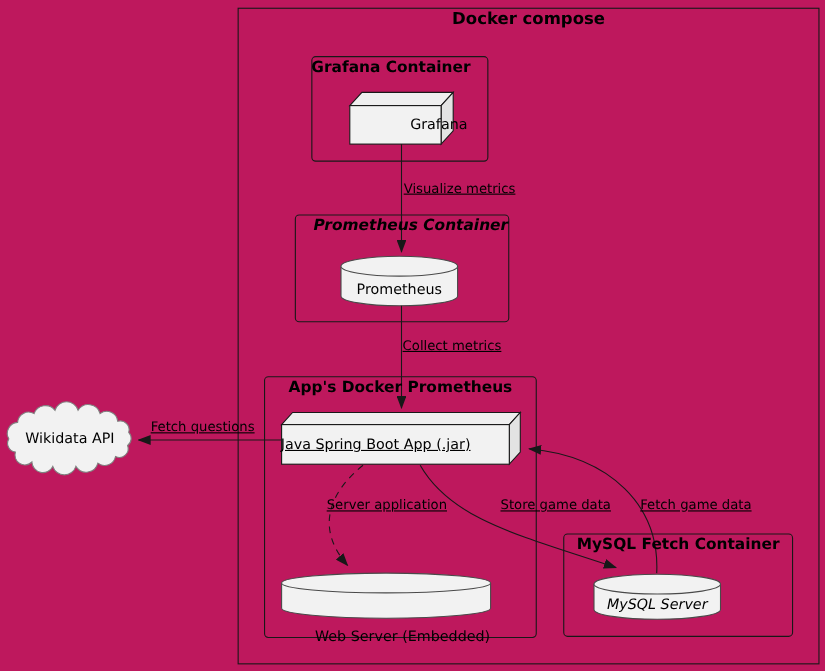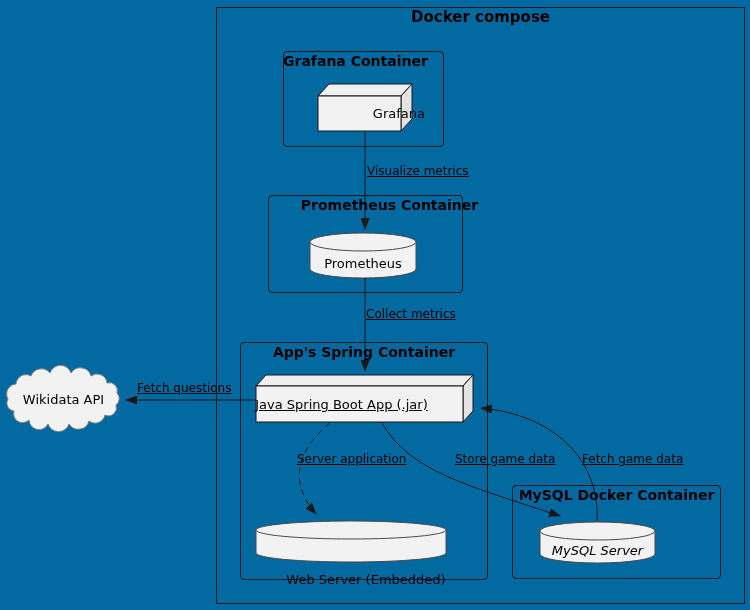--- a/index.html
+++ b/index.html
@@ -1,20 +1,20 @@
 <!DOCTYPE html>
 <html><head>
 <meta charset="utf-8">
 <style>
   html, body { margin: 0; padding: 0; background: #ffffff; }
   .canvas {
     position: relative;
     width: 750px;
     height: 610px;
-    background: #0369a1;
+    background: #be185d;
     font-family: "DejaVu Sans", "Liberation Sans", sans-serif;
     color: #000000;
     overflow: hidden;
   }
   .container-box {
     position: absolute;
     border: 1px solid #181818;
     border-radius: 4px;
     box-sizing: border-box;
     background: transparent;
@@ -123,23 +123,23 @@
       <path d="M365,278 L365,371" marker-end="url(#arrow)"></path>
       <path d="M256,400 L126,400" marker-end="url(#arrow)"></path>
       <path d="M330,423 C300,447 286,480 316,514" stroke-dasharray="6,5" marker-end="url(#arrow)"></path>
       <path d="M382,423 C410,472 470,486 560,516" marker-end="url(#arrow)"></path>
       <path d="M597,521 C600,460 555,415 481,408" marker-end="url(#arrow)"></path>
     </g>
   </svg>
 
   <div class="container-title main" style="left:216px; top:9px; width:529px;">Docker compose</div>
   <div class="container-title" style="left:283px; top:53px; width:133px;">Grafana Container</div>
-  <div class="container-title" style="left:284px; top:197px; width:211px;">Prometheus Container</div>
-  <div class="container-title" style="left:240px; top:344px; width:248px;">App's Spring Container</div>
-  <div class="container-title" style="left:512px; top:487px; width:209px;">MySQL Docker Container</div>
+  <div class="container-title" style="left:268px; top:197px; width:211px;font-style:italic;">Prometheus Container</div>
+  <div class="container-title" style="left:240px; top:344px; width:248px;">App's Docker Prometheus</div>
+  <div class="container-title" style="left:512px; top:487px; width:209px;">MySQL Fetch Container</div>
 
   <div class="node-label" style="left:294px; top:106px; width:131px;text-align:right;">Grafana</div>
   <div class="node-label" style="left:298px; top:256px; width:130px;">Prometheus</div>
   <div class="node-label" style="left:232px; top:397px; width:219px;text-decoration:underline;">Java Spring Boot App (.jar)</div>
   <div class="node-label" style="left:256px; top:572px; width:220px;">Web Server (Embedded)</div>
   <div class="node-label" style="left:532px; top:543px; width:131px;font-style:italic;">MySQL Server</div>
   <div class="node-label" style="left:6px; top:392px; width:115px;">Wikidata API</div>
 
   <div class="edge-label" style="left:367px; top:164px;">Visualize metrics</div>
   <div class="edge-label" style="left:366px; top:307px;">Collect metrics</div>

